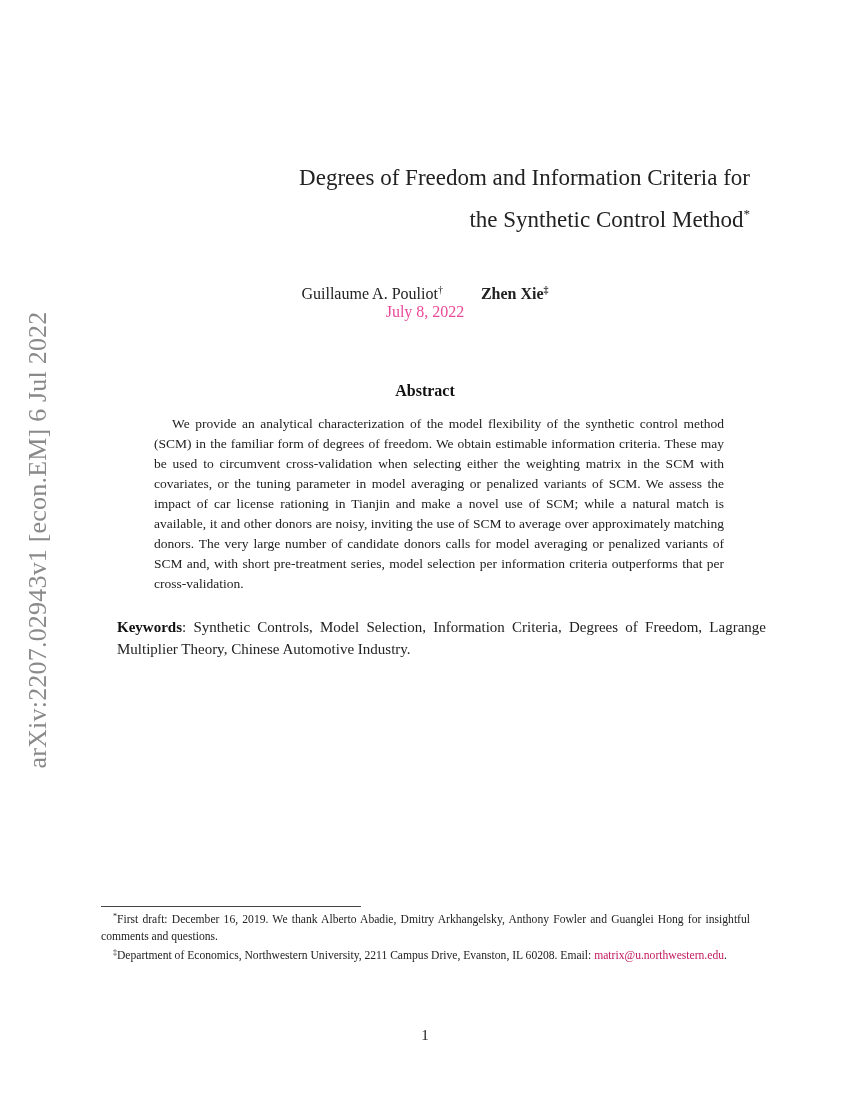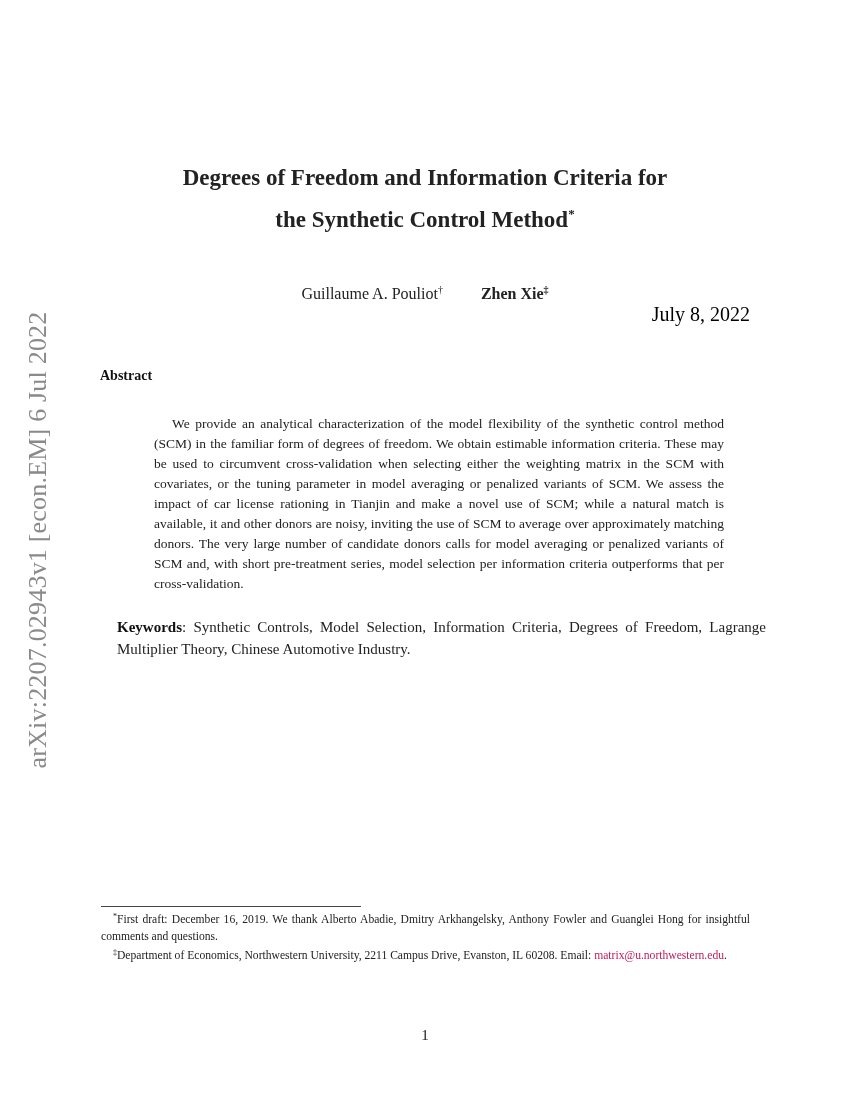--- a/index.html
+++ b/index.html
@@ -10,37 +10,37 @@
   .arxiv-stamp {
     position: absolute; left: 18px; top: 290px; width: 40px; height: 500px;
   }
   .arxiv-stamp span {
     position: absolute; left: 50%; top: 50%;
     transform: translate(-50%, -50%) rotate(-90deg);
     white-space: nowrap; font-size: 26px; color: #8a8a8a; letter-spacing: 0.2px;
   }
   .title {
     position: absolute; left: 100px; width: 650px; top: 160px;
-    text-align: center; font-size: 23px; line-height: 36px; color: #222; font-weight: bold;
+    text-align: right; font-size: 23px; line-height: 36px; color: #222;
   }
   .title sup { font-size: 13px; vertical-align: 9px; }
   .authors {
     position: absolute; left: 100px; width: 650px; top: 258px;
     text-align: center; font-size: 16px; color: #222;
   }
   .authors .author { display: inline-block; margin-top: 26px; }
   .authors .author + .author { margin-left: 34px; font-weight: bold; }
   .authors sup { font-size: 10px; vertical-align: 6px; }
   .date {
     position: absolute; left: 100px; width: 650px; top: 303px;
-    text-align: right; font-size: 20px; color: #000000;
+    text-align: center; font-size: 16px; color: #ec4899;
   }
   .abstract-heading {
-    position: absolute; left: 100px; width: 650px; top: 368px;
-    font-size: 14px; font-weight: bold; color: #111;
+    position: absolute; left: 100px; width: 650px; top: 382px;
+    text-align: center; font-size: 16px; font-weight: bold; color: #111;
   }
   .abstract-body {
     position: absolute; left: 141px; width: 570px; top: 401px;
     font-size: 13.5px; line-height: 20px; text-align: justify; text-indent: 18px; color: #222;
     margin: 13px;
   }
   .keywords {
     position: absolute; left: 101px; width: 649px; top: 600px;
     font-size: 15px; line-height: 22px; text-align: justify; color: #222; margin: 16px;
   }

